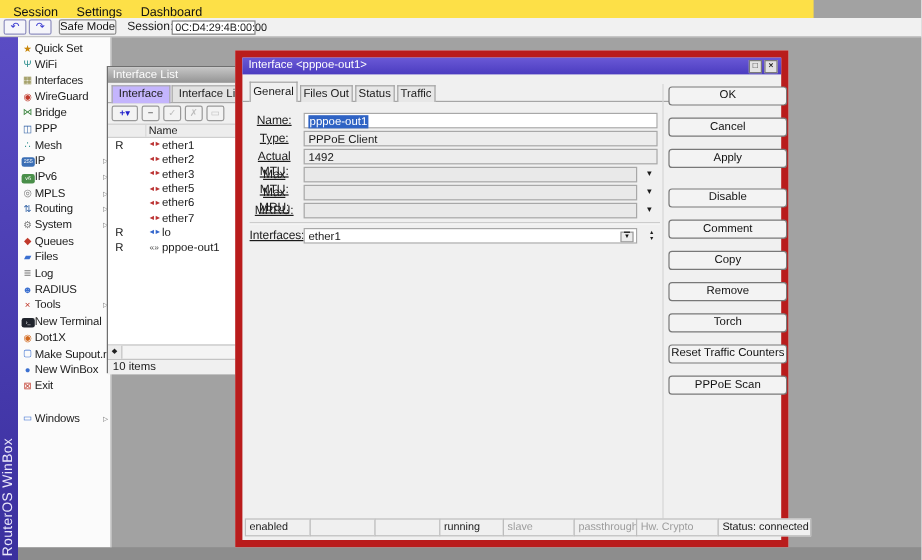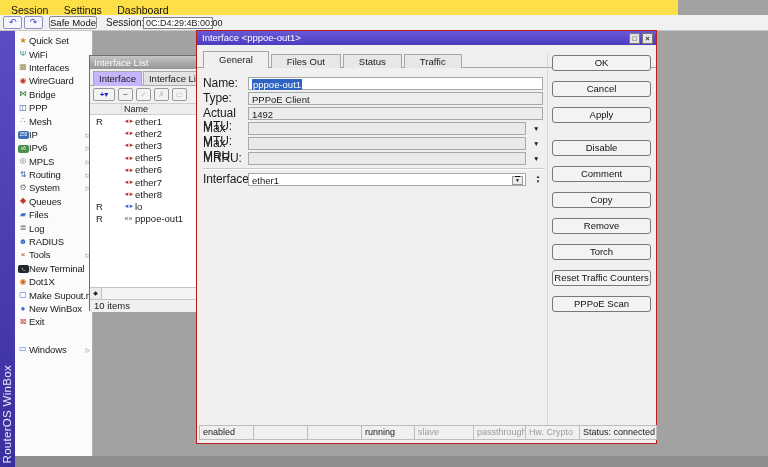--- a/index.html
+++ b/index.html
@@ -67,55 +67,55 @@
   .cell-ic { width:13px; flex:none; font-size:6px; text-align:center; letter-spacing:-1px; }
   .i-eth{color:#b33}.i-lo{color:#36c}.i-ppp{color:#555;font-size:7px;letter-spacing:0}
   .cell-name { flex:1; white-space:nowrap; }
   .il-hscroll { height:12px; border-top:1px solid #c4c4c4; background:#f4f4f4; display:flex; }
   .hs-btn { width:12px; border-right:1px solid #c4c4c4; background:#ececec; font-size:6px; line-height:11px;
             text-align:center; color:#222; }
   .il-status { height:13px; border-top:1px solid #c4c4c4; background:#f0f0f0; font-size:9.5px; line-height:12px;
                padding-left:4px; }
 
   
-  #dialog { position:absolute; left:196px; top:30px; width:461px; height:414px; background:#f0f0f0;
-            border:1px solid #b91c1c; z-index:2; }
+  #dialog { position:absolute; left:196px; top:42px; width:461px; height:414px; background:#f0f0f0;
+            border:6px solid #b91c1c; z-index:2; }
   .dlg-title { height:14px; background:linear-gradient(#6a59d6,#4b3cc0); color:#fff; font-size:9.5px;
                line-height:14px; padding-left:5px; position:relative; }
   .win-btn { position:absolute; top:1.5px; width:11px; height:11px; background:#e3e3e3; border:1px solid #7a7a7a;
              font-size:7px; line-height:9px; text-align:center; color:#222; font-weight:bold; }
   #btn-max { right:16px; } #btn-close { right:3px; }
   .dlg-tabs { position:absolute; left:0; right:0; top:20px; height:17px; padding-left:6px; border-bottom:1px solid #a5a5a5; display:flex; }
-  .dtab { font-size:9.5px; line-height:13px; padding:0 15px; margin-right:2px; border:1px solid #a5a5a5; border-bottom:none;
+  .dtab { font-size:9.5px; line-height:13px; padding:0 2px; margin-right:2px; border:1px solid #a5a5a5; border-bottom:none;
           background:#e7e7e7; height:14px; margin-top:3px; }
   .dtab.active { background:#f0f0f0; height:17px; margin-top:0; margin-bottom:-1px; line-height:16px; }
 
   .frow { position:absolute; left:6px; height:13px; width:348px; }
-  .flabel { position:absolute; left:0; top:0; width:41px; text-align:left; font-size:12px; letter-spacing:-.1px; line-height:13px; }
+  .flabel { position:absolute; left:0; top:0; width:41px; text-align:center; font-size:10px; letter-spacing:-.1px; line-height:13px;text-decoration:underline; }
   .fld { position:absolute; left:45px; top:0; height:13px; border:1px solid #a8a8a8; background:#fff;
          font-size:9.5px; line-height:11px; padding:1px 0 0 3px; }
   .fld.wide { width:295px; }
   .fld.ro { background:#ededed; }
   .fld.combo { width:278px; background:#e9e9e9; }
   .combo-arrow { position:absolute; left:330px; top:3px; font-size:6.5px; color:#1a1a1a; }
   .sel { background:#2f63c4; color:#fff; padding:0 1px; }
   .ddbtn { position:absolute; right:2px; top:1.5px; width:11px; height:9px; background:#ececec; border:1px solid #9a9a9a;
            font-size:5px; line-height:7px; text-align:center; color:#111; text-decoration:overline; }
   .spinner { position:absolute; left:330px; top:1px; width:10px; text-align:center; color:#1a1a1a; }
   .spinner div { font-size:4.5px; line-height:5px; }
   .fsep { position:absolute; left:6px; top:137px; width:342px; height:1px; background:#cccccc; box-shadow:0 1px 0 #fafafa; }
   .vdiv { position:absolute; left:350px; top:22px; height:372px; width:1px; background:#d6d6d6; }
 
   .dbtn { position:absolute; left:355px; width:99px; height:16px; background:#f3f3f3; border:1px solid #787878;
           border-radius:3px; font-size:9.5px; line-height:14px; text-align:center; color:#111; cursor:default; }
 
   .dstatus { position:absolute; left:3px; bottom:3px; height:15px; display:flex; }
   .seg { border:1px solid #bdbdbd; margin-left:-1px; background:#f0f0f0; font-size:9px; line-height:13px;
          padding-left:3px; white-space:nowrap; overflow:hidden; }
-  .s0{width:55px}.s1{width:55px}.s2{width:55px}.s3{width:54px}.s4{width:60px}.s5{width:53px}.s6{width:55px}.s7{width:78px}
+  .s0{width:55px}.s1{width:55px}.s2{width:55px}.s3{width:54px}.s4{width:60px}.s5{width:53px}.s6{width:69px}.s7{width:78px}
   .seg.off { color:#9c9c9c; }
 
   #workspace { position:absolute; left:94px; top:31px; width:674px; height:425px; background:#a2a2a2; }
   #bottom-strip { position:absolute; left:15px; top:456px; width:753px; height:11px; background:#8d8d8d; }
 </style>
 </head>
 <body>
 
 <div id="app">
 
@@ -283,25 +283,20 @@
         </div>
       <div class="trow">
           <span class="cell-flag"></span>
           <span class="cell-ic i-eth">◄►</span>
           <span class="cell-name">ether6</span>
         </div>
       <div class="trow">
           <span class="cell-flag"></span>
           <span class="cell-ic i-eth">◄►</span>
           <span class="cell-name">ether7</span>
-        </div>
-      <div class="trow">
-          <span class="cell-flag"></span>
-          <span class="cell-ic i-eth">◄►</span>
-          <span class="cell-name">ether8</span>
         </div>
       <div class="trow">
           <span class="cell-flag">R</span>
           <span class="cell-ic i-lo">◄►</span>
           <span class="cell-name">lo</span>
         </div>
       <div class="trow">
           <span class="cell-flag">R</span>
           <span class="cell-ic i-ppp">«»</span>
           <span class="cell-name">pppoe-out1</span>

